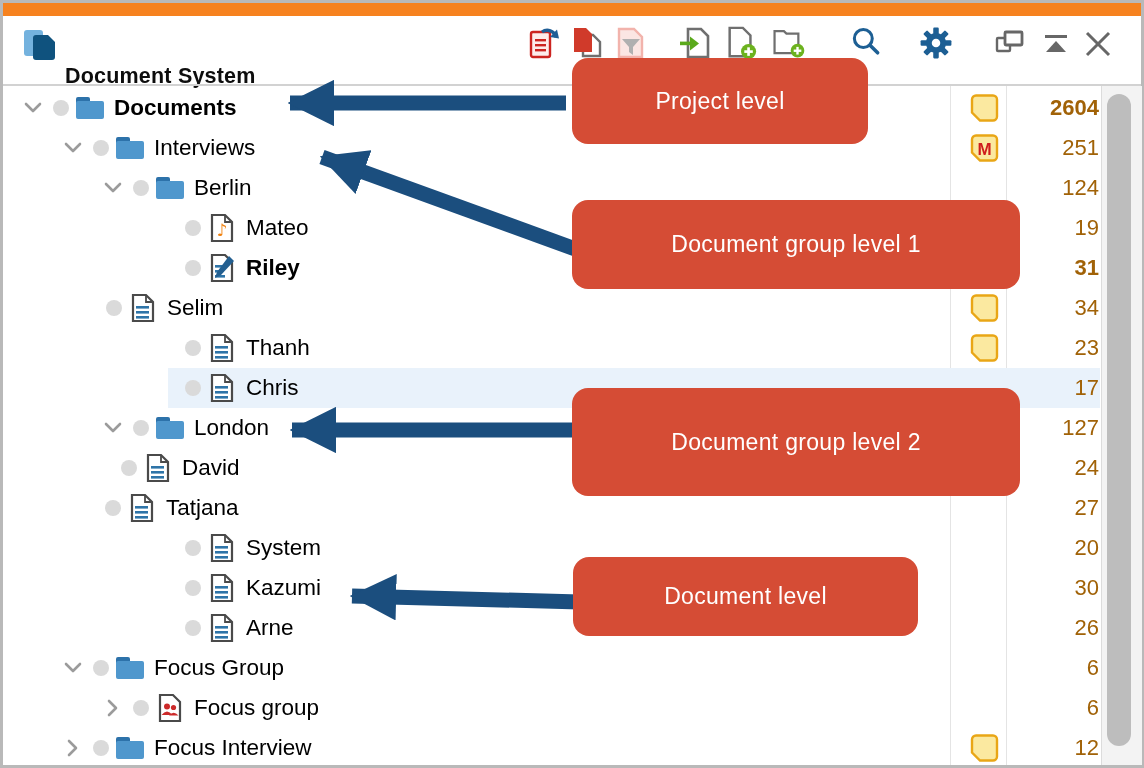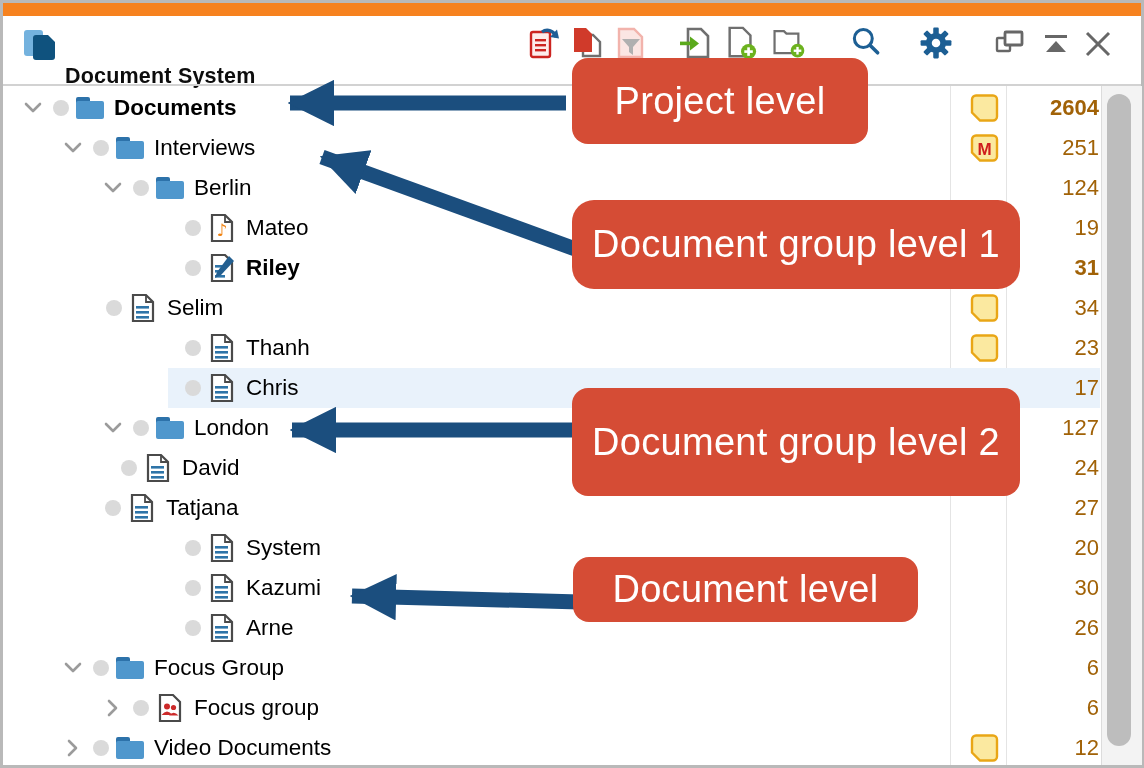--- a/index.html
+++ b/index.html
@@ -25,25 +25,25 @@
   .memo{position:absolute;left:964px;width:34px;top:0;bottom:0;display:flex;align-items:center;justify-content:center;}
   .cnt{position:absolute;left:1004px;width:92px;top:0;bottom:0;display:flex;align-items:center;justify-content:flex-end;font-size:22px;color:#a16207;}
   .cnt.bold{font-weight:700;}
   .vline{position:absolute;top:86px;bottom:3px;width:1px;background:#e4e4e4;z-index:1;}
   
   .sb-track{position:absolute;left:1101px;top:86px;bottom:3px;width:40px;background:#f3f3f3;border-left:1px solid #dcdcdc;z-index:1;}
   .sb-thumb{position:absolute;left:5px;top:8px;width:24px;height:652px;background:#bdbdbd;border-radius:12px;}
   
   .arrows{position:absolute;left:0;top:0;width:1144px;height:768px;z-index:5;pointer-events:none;}
   .callout{position:absolute;background:#d54c35;color:#fff;border-radius:16px;display:flex;align-items:center;justify-content:center;
-           font-size:38px;letter-spacing:.3px;z-index:6;}
+           font-size:23px;letter-spacing:.3px;z-index:6;}
   .co-project{left:572px;top:58px;width:296px;height:86px;}
-  .co-group1{left:572px;top:200px;width:448px;height:89px;border-radius:22px;}
+  .co-group1{left:572px;top:200px;width:448px;height:89px;}
   .co-group2{left:572px;top:388px;width:448px;height:108px;}
-  .co-doc{left:573px;top:557px;width:345px;height:65px;}
+  .co-doc{left:573px;top:557px;width:345px;height:79px;}
 </style>
 </head>
 <body>
 
 <div class="window">
   <div class="accent-bar"></div>
 
   <div class="header">
     <span class="hdr-icon">
       <svg width="38" height="40" viewBox="0 0 38 40">
@@ -431,21 +431,21 @@
             <polyline points="4,3 11,10 4,17" fill="none" stroke="#9b9b9b" stroke-width="2.6" stroke-linecap="round" stroke-linejoin="round"></polyline>
           </svg>
         </span>
       <span class="dot"></span>
       <span class="ficon">
           <svg width="30" height="26" viewBox="0 0 30 26">
             <rect x="1" y="2" width="14" height="8" rx="2" fill="#2d72aa"></rect>
             <rect x="1" y="6" width="28" height="18" rx="2" fill="#4f97cd"></rect>
           </svg>
         </span>
-      <span class="lbl">Video Documents</span>
+      <span class="lbl">Focus Interview</span>
       <span class="memo">
           <svg width="31" height="31" viewBox="0 0 31 31">
             <path d="M7,2.5 h17 a4,4 0 0 1 4,4 v17 a4,4 0 0 1 -4,4 h-13 l-8,-8 v-13 a4,4 0 0 1 4,-4 z" fill="#fbe9a0" stroke="#e9a616" stroke-width="2.4"></path>
           </svg>
         </span>
       <span class="cnt">12</span>
     </div>
     </div>
 
   <div class="sb-track">

